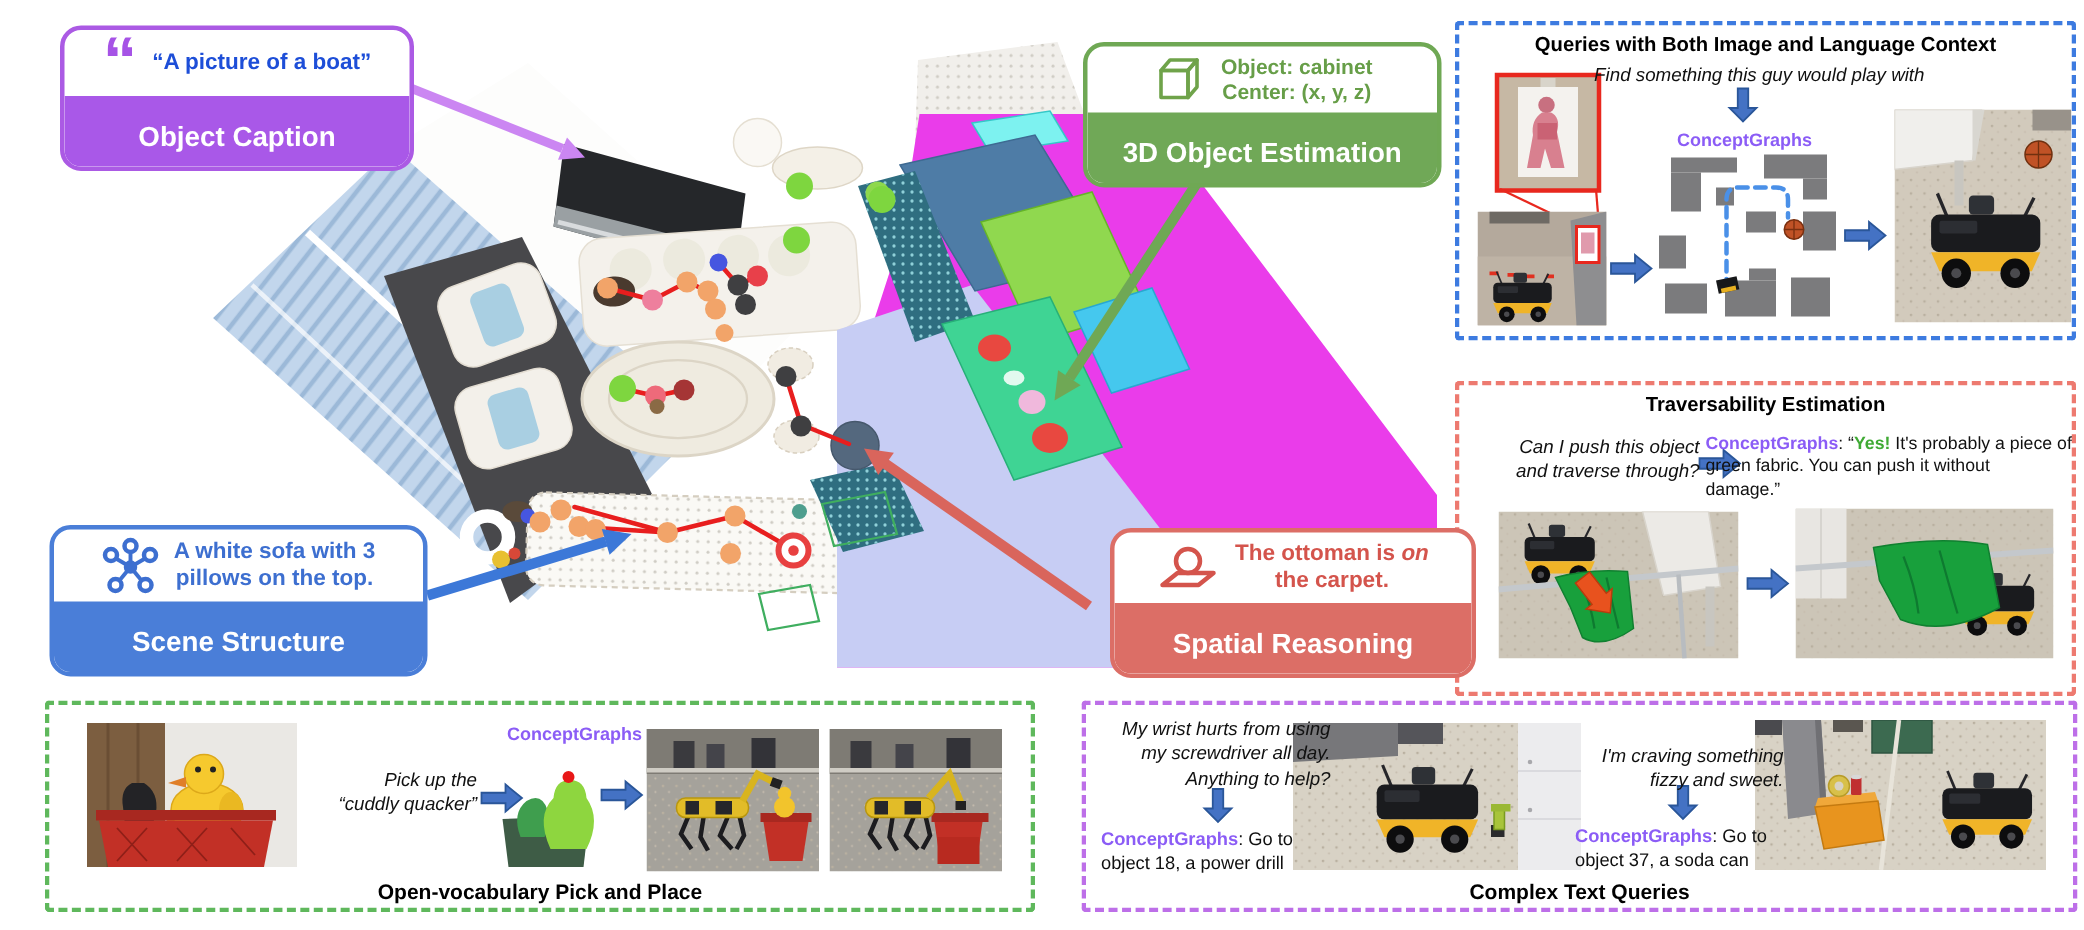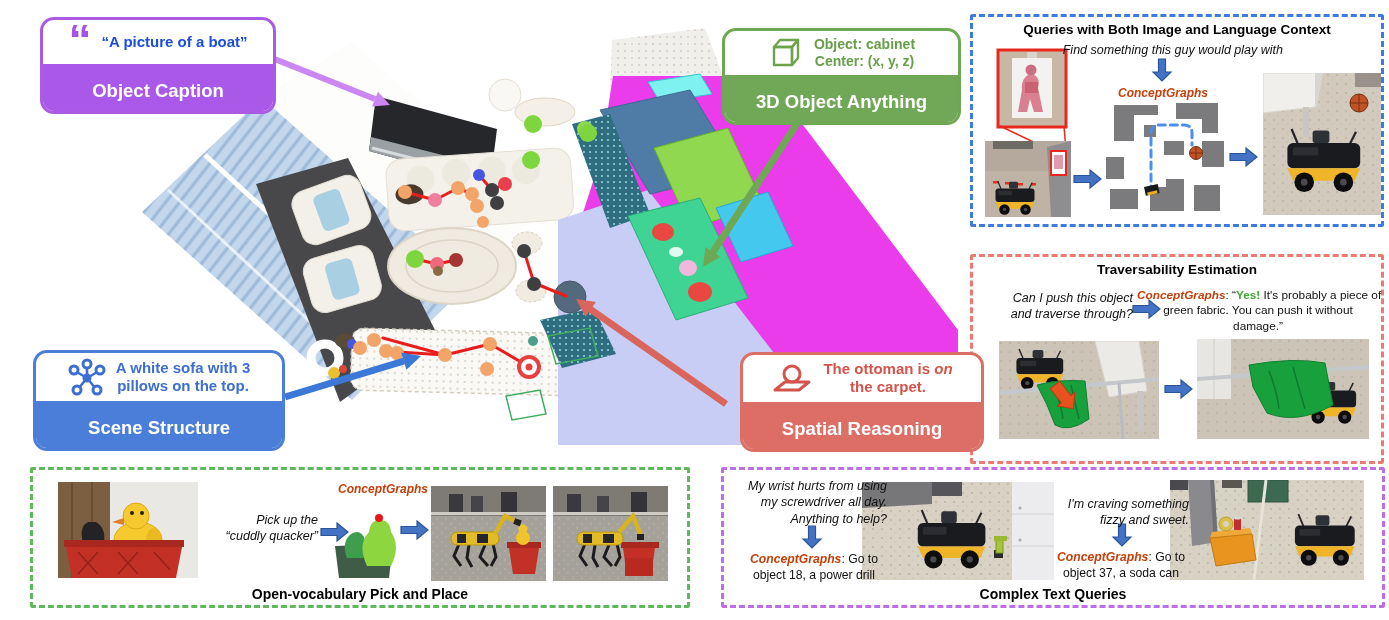--- a/index.html
+++ b/index.html
@@ -19,22 +19,22 @@
   .qicon{font-size:46px;font-weight:700;color:#a653e6;line-height:30px;height:34px;overflow:hidden}
   .em-it{font-style:italic}
   
   .panel{position:absolute;border:3px dashed;border-radius:3px;box-sizing:border-box;z-index:5}
   .p-blue{border-color:#3d7be0}.p-red{border-color:#ed7a70}
   .p-green{border-color:#5fb85c}.p-purple{border-color:#bd6fe8}
   .panel-art{position:absolute;left:0;top:0;z-index:0}
   .ptxt{position:absolute;z-index:2}
   .ptitle{font-weight:700;font-size:13.5px;text-align:center;left:0;right:0;color:#000}
   .itxt{font-style:italic;font-size:12.5px;text-align:right;line-height:1.3;color:#101010}
-  .cg{font-weight:700;font-style:italic;color:#c2410c}
-  .ans{font-size:12.2px;text-align:center;line-height:1.3;color:#101010}
+  .cg{font-weight:700;color:#8b5cf6}
+  .ans{font-size:12.2px;text-align:left;line-height:1.3;color:#101010}
   .yes{color:#3faa34;font-weight:700}
   .cap{font-weight:700;font-size:14px;text-align:center;left:0;right:0;color:#000}
   .nowrap{white-space:nowrap}
 </style>
 </head>
 <body>
 
 <svg width="0" height="0" style="position:absolute" aria-hidden="true">
   <defs>
     <symbol id="jackal" viewBox="0 0 64 46" overflow="visible">
@@ -226,21 +226,21 @@
           <polygon points="6,11 12,4 30,4 24,11"></polygon>
           <polygon points="24,11 30,4 30,22 24,29"></polygon>
         </g>
       </svg>
     </span>
     <div class="co-quote">
       <span>Object: cabinet</span><br>
       <span>Center: (x, y, z)</span>
     </div>
   </div>
-  <div class="bar">3D Object Anything</div>
+  <div class="bar">3D Object Estimation</div>
 </div>
 
 <div class="callout co-blue" style="left:33px;top:350px;width:246px">
   <div class="top">
     <span>
       <svg width="38" height="38" viewBox="0 0 38 38">
         <g stroke="#3d6fd0" stroke-width="2.6">
           <line x1="19" y1="20" x2="19" y2="7"></line>
             <line x1="19" y1="20" x2="7" y2="13"></line>
           <line x1="19" y1="20" x2="31" y2="13"></line>

